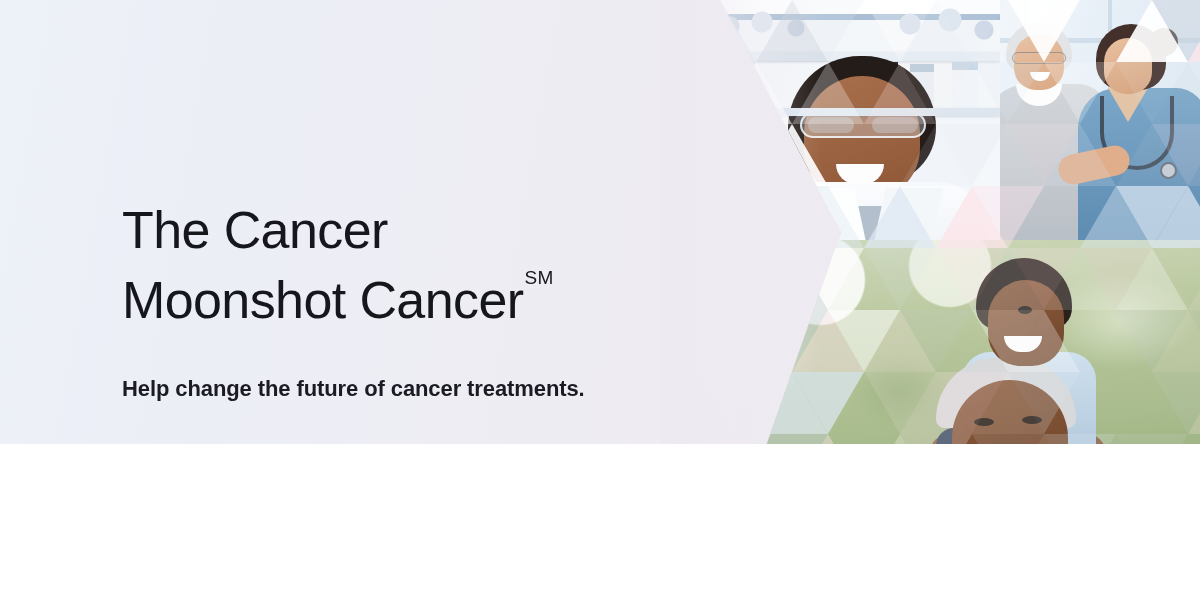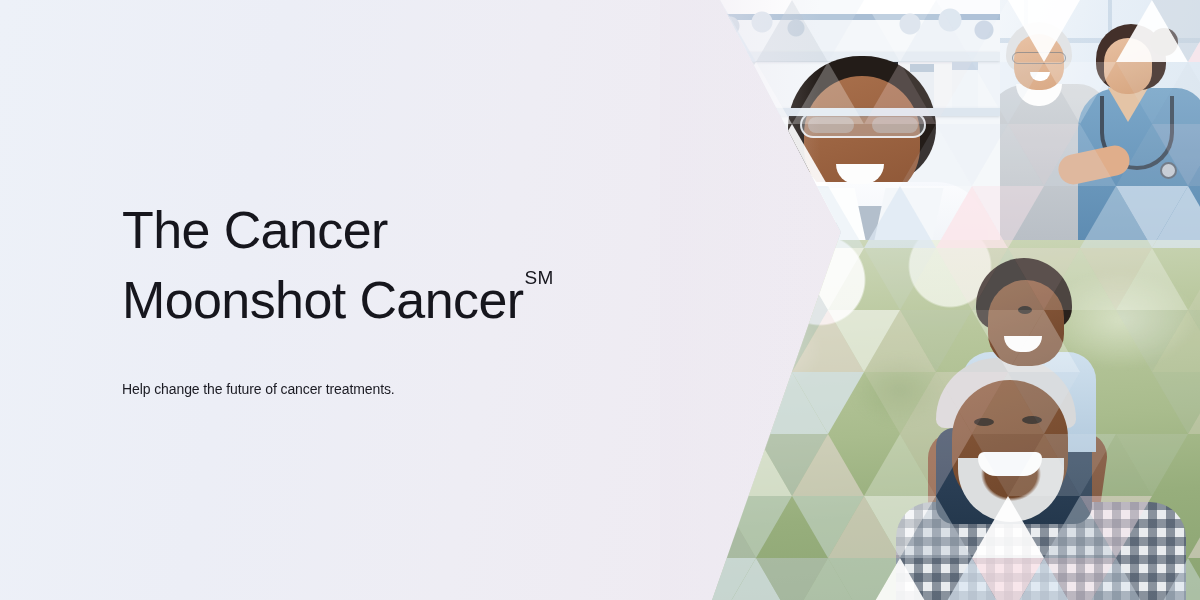--- a/index.html
+++ b/index.html
@@ -6,21 +6,21 @@
   * { margin:0; padding:0; box-sizing:border-box; }
   html, body { width:1200px; height:600px; overflow:hidden; }
   body {
     font-family: "Liberation Sans", sans-serif;
     background:#ffffff;
   }
 
   #hero {
     position:relative;
     width:1200px;
-    height:600px;
+    height:444px;
     overflow:hidden;
     background: linear-gradient(100deg,
         #edf1f8 0%,
         #eceef6 22%,
         #eeedf4 42%,
         #efebf2 62%,
         #eee9f0 80%,
         #ede8ef 100%);
   }
 
@@ -45,23 +45,23 @@
     font-size:19px;
     font-weight:500;
     letter-spacing:0.3px;
     vertical-align:super;
     position:relative;
     top:-16px;
     left:1px;
   }
   #subhead {
     margin-top:42px;
-    font-size:14px;
+    font-size:22px;
     line-height:30px;
-    font-weight:400;
+    font-weight:700;
     letter-spacing:-0.1px;
     color:#1b1b23;
     white-space:nowrap;
   }
 
   
   #panel {
     position:absolute;
     top:0; left:0;
     width:1200px; height:600px;

